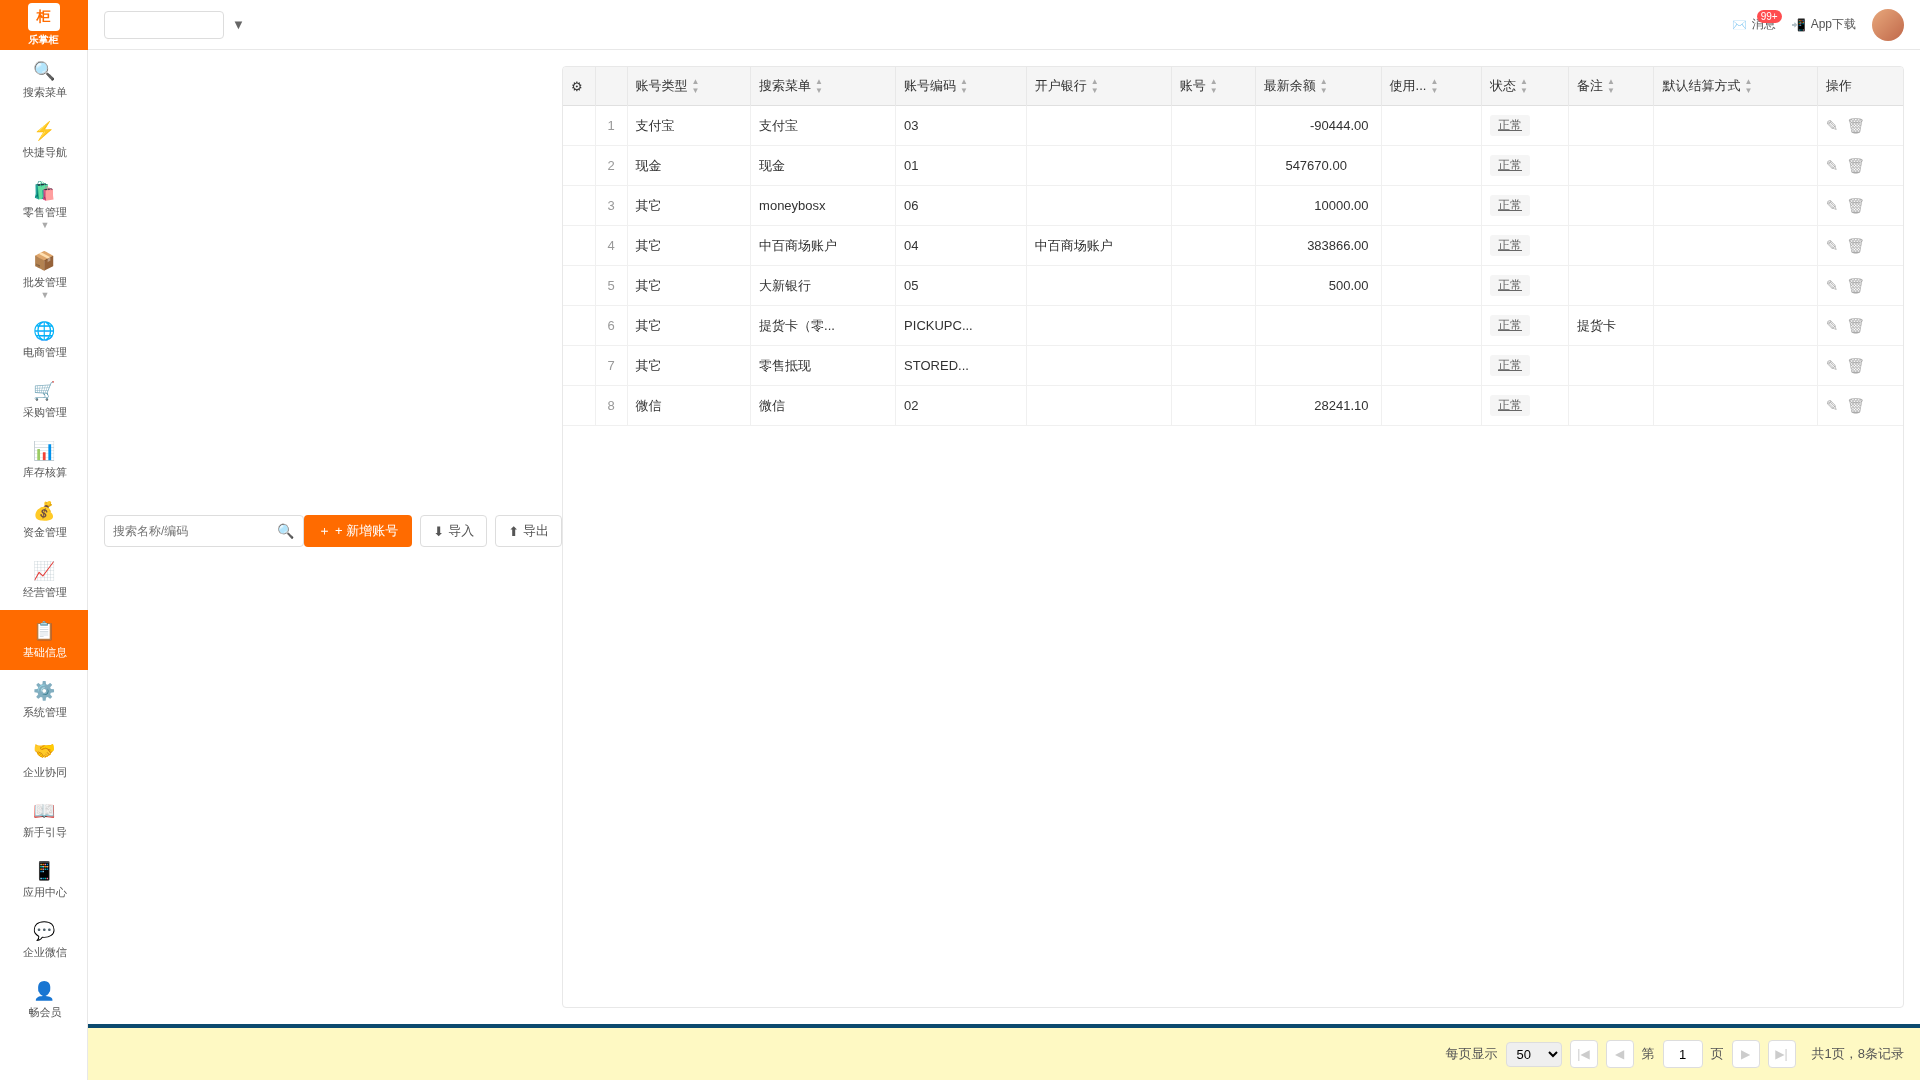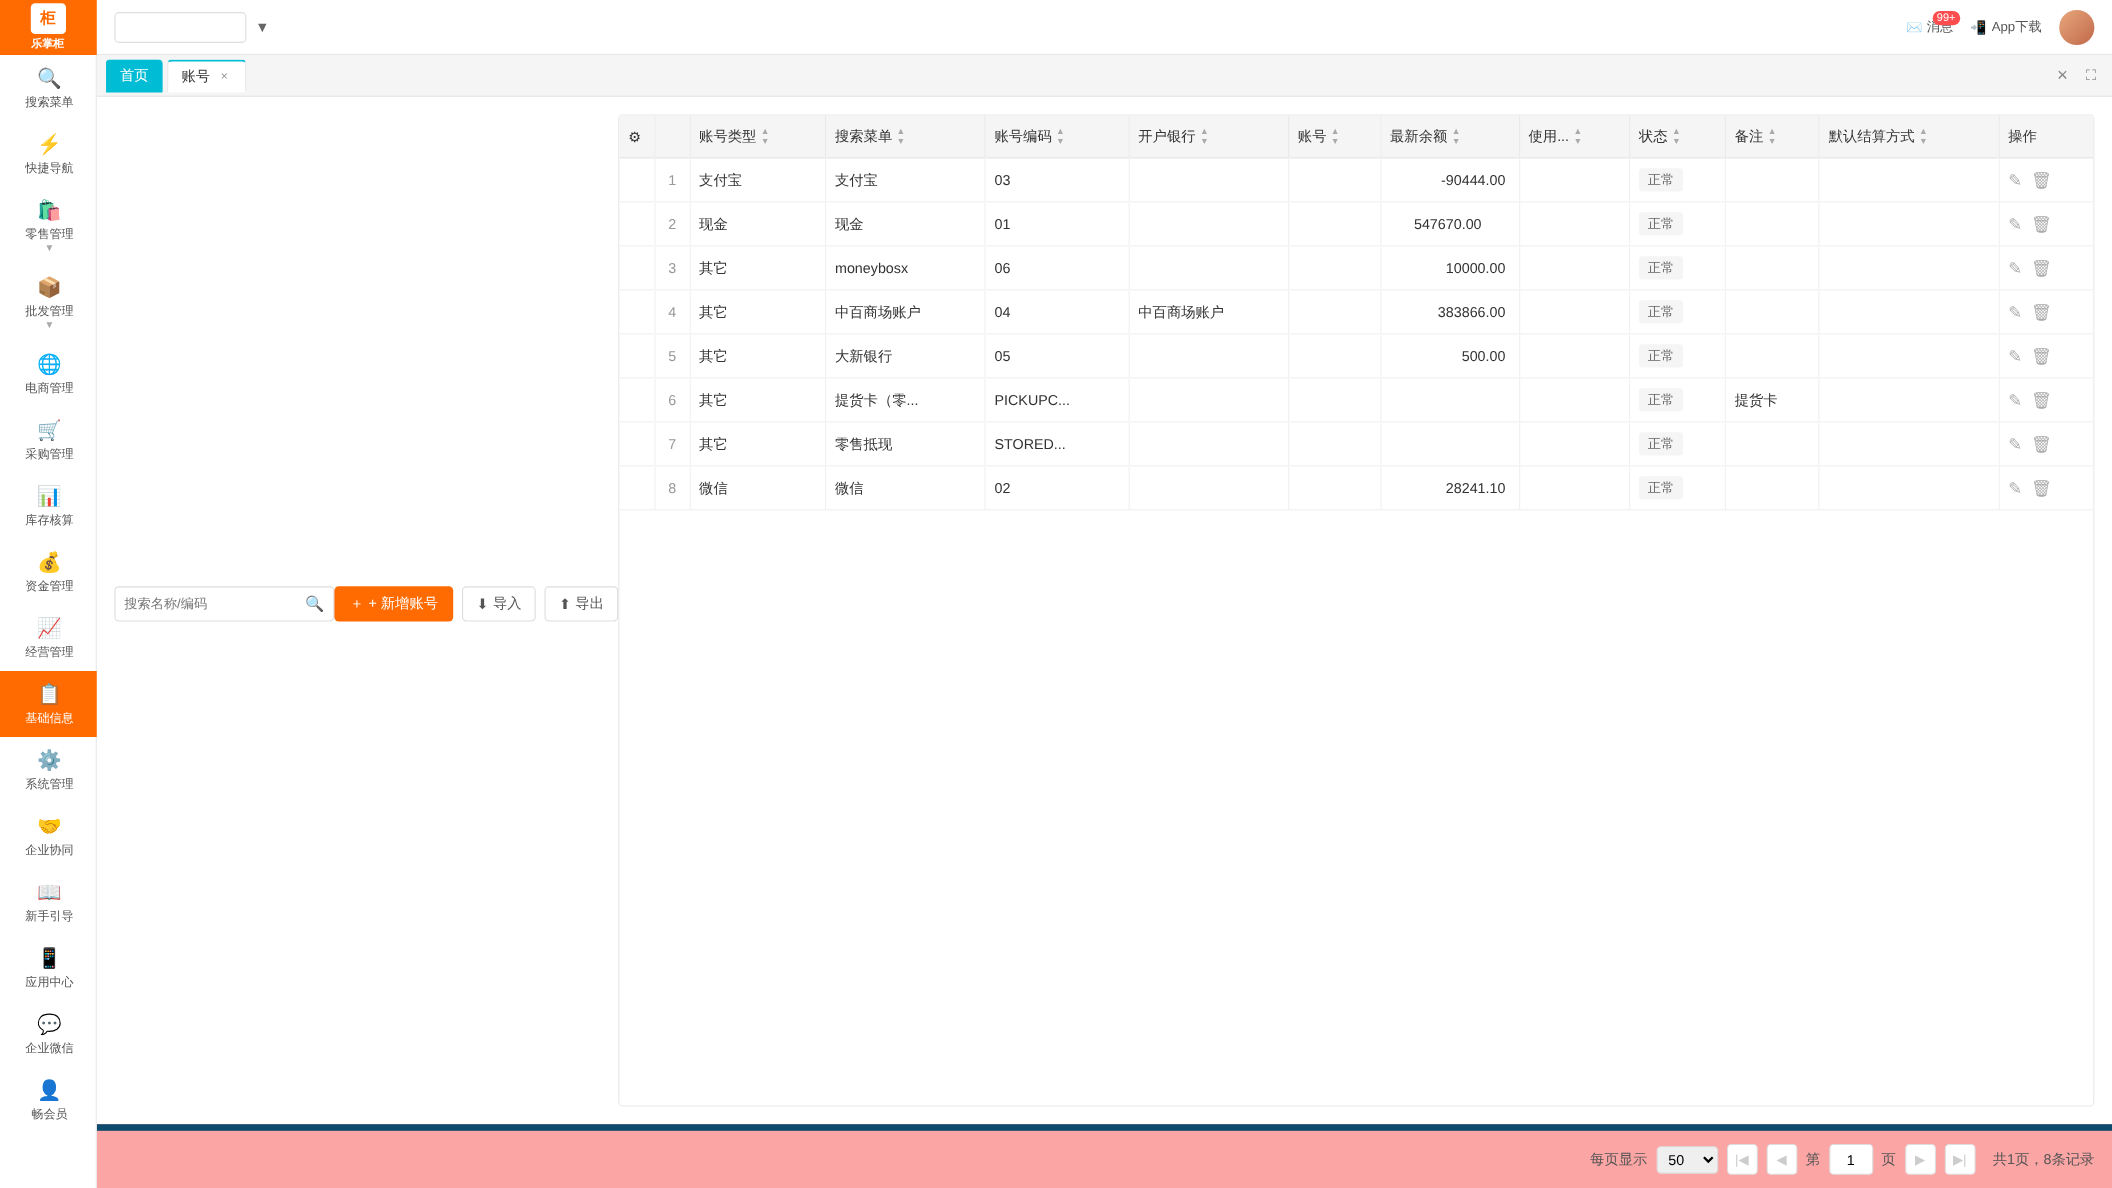--- a/index.html
+++ b/index.html
@@ -316,41 +316,41 @@
     .row-num { color: #999; text-align: center; width: 32px; }
     .settings-icon { color: #aaa; cursor: pointer; text-align: center; }
     .status-badge {
       display: inline-block;
       padding: 2px 8px;
       border-radius: 3px;
       font-size: 12px;
       background: #f0f0f0;
       color: #555;
     }
-    .status-badge.normal { background: #f5f5f5; color: #666; }
+    .status-badge.normal { background: #f5f5f5; color: #666; text-decoration: underline; }
     .action-icons {
       display: flex;
       align-items: center;
       gap: 8px;
     }
     .action-icon {
       color: #aaa;
       cursor: pointer;
       font-size: 15px;
     }
 
     
     .pagination {
       display: flex;
       align-items: center;
       justify-content: flex-end;
       padding: 12px 16px;
       gap: 8px;
-      border-top: 6px solid #0c4a6e;
-      background: #fca5a5;
+      border-top: 4px solid #0c4a6e;
+      background: #fef9c3;
       flex-shrink: 0;
     }
     .page-size-label { color: #555; font-size: 13px; }
     .page-size-select {
       border: 1px solid #ddd;
       border-radius: 4px;
       padding: 2px 6px;
       font-size: 13px;
       height: 25px;
       outline: none;
@@ -475,37 +475,20 @@
         <span class="badge">99+</span>
       </div>
       <div class="topbar-app">
         <span>📲</span>
         <span>App下载</span>
       </div>
       <div class="topbar-avatar" style="background: linear-gradient(135deg, #e8a87c, #c0684a);"></div>
     </div>
   </div>
 
-  <div class="tabbar">
-    <div class="tab home">
-      <span>首页</span>
-    </div>
-    <div class="tab active">
-      <span>账号</span>
-      <span class="tab-close">×</span>
-    </div>
-    <div style="margin-left:auto; display:flex; gap:4px;">
-      <div class="tab-expand-btn">
-        <span>✕</span>
-      </div>
-      <div class="tab-expand-btn">
-        <span>⛶</span>
-      </div>
-    </div>
-  </div>
 
   <div class="page-content">
 
     <div class="toolbar">
       <div class="search-box">
         <input type="text" style="flex: 1 1 0%; border: none; outline: none; font-size: 12px; color: rgb(153, 153, 153);" placeholder="搜索名称/编码">
         <span class="search-icon">🔍</span>
       </div>
       <div class="toolbar-right">
         <button class="btn-primary">

